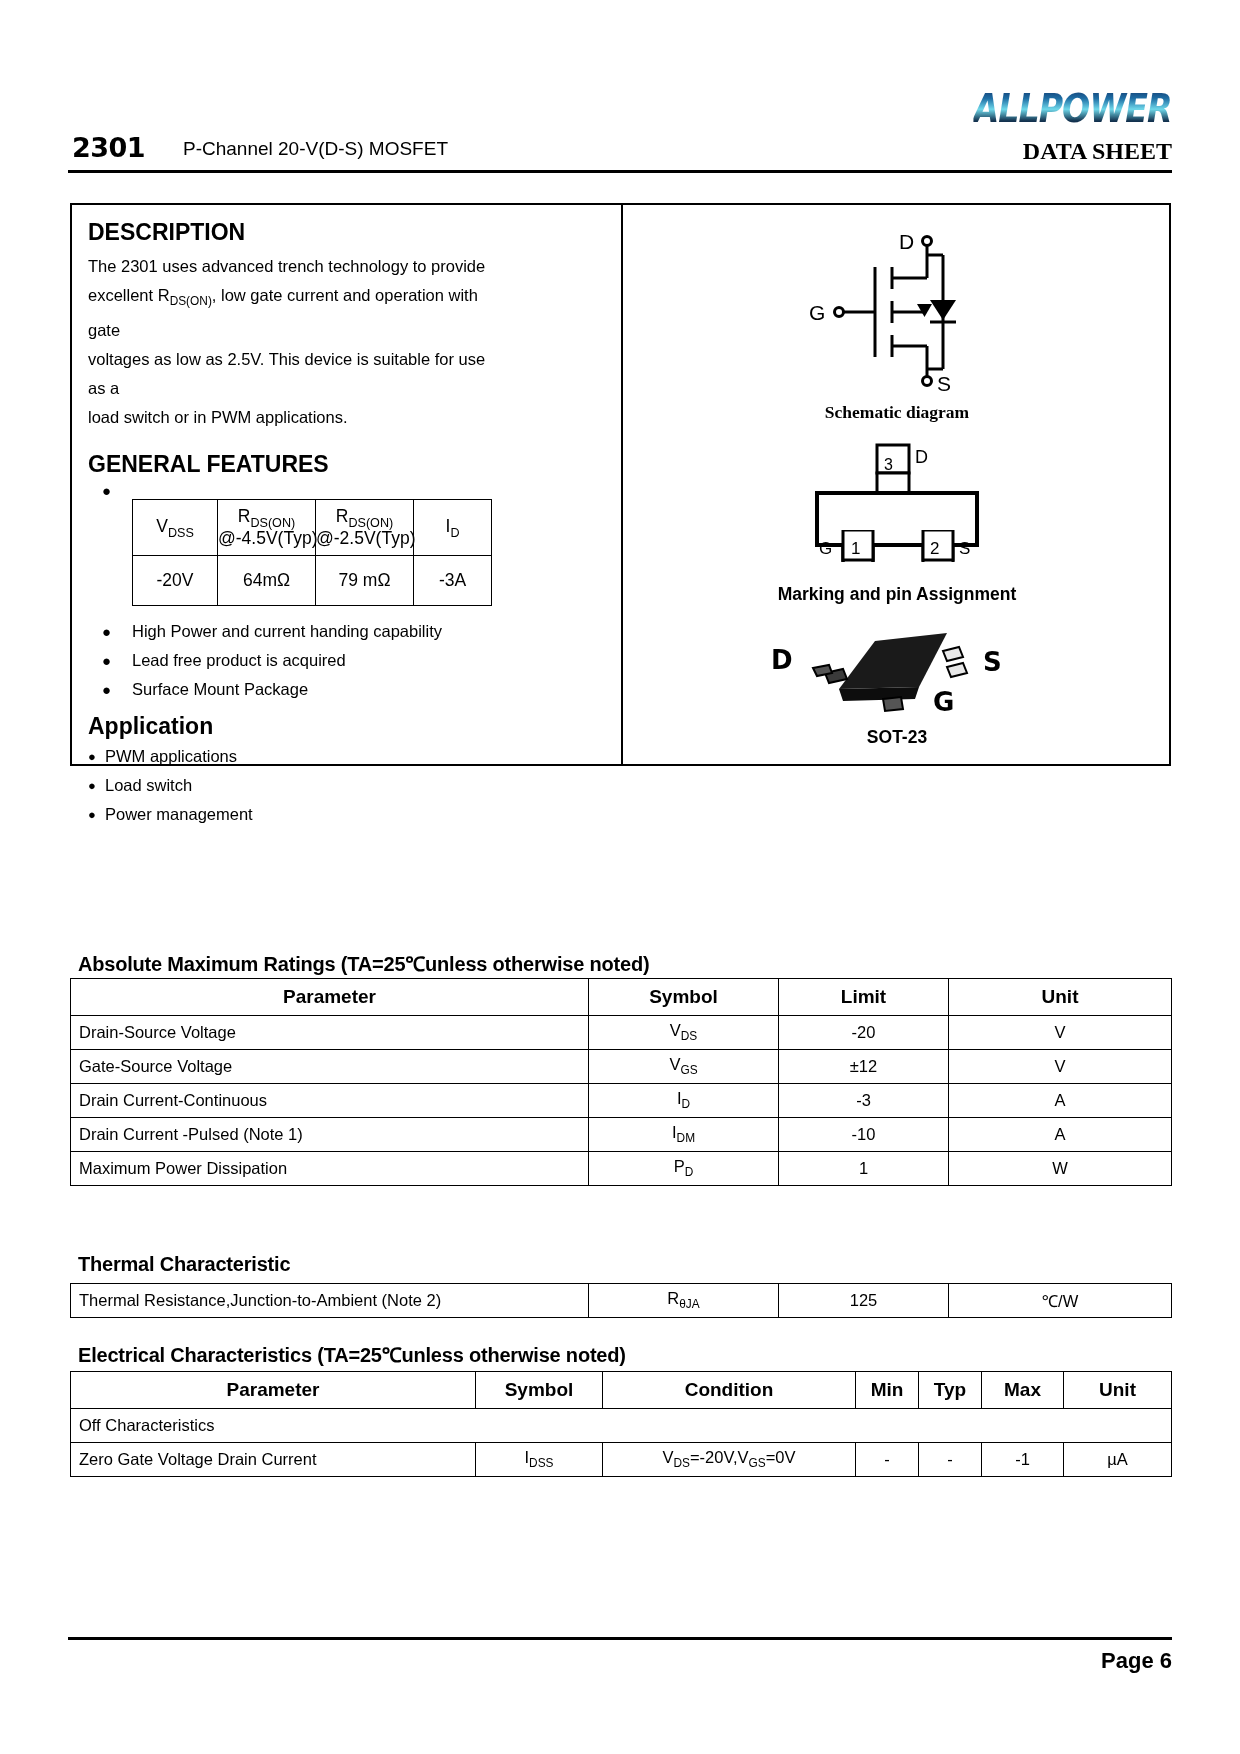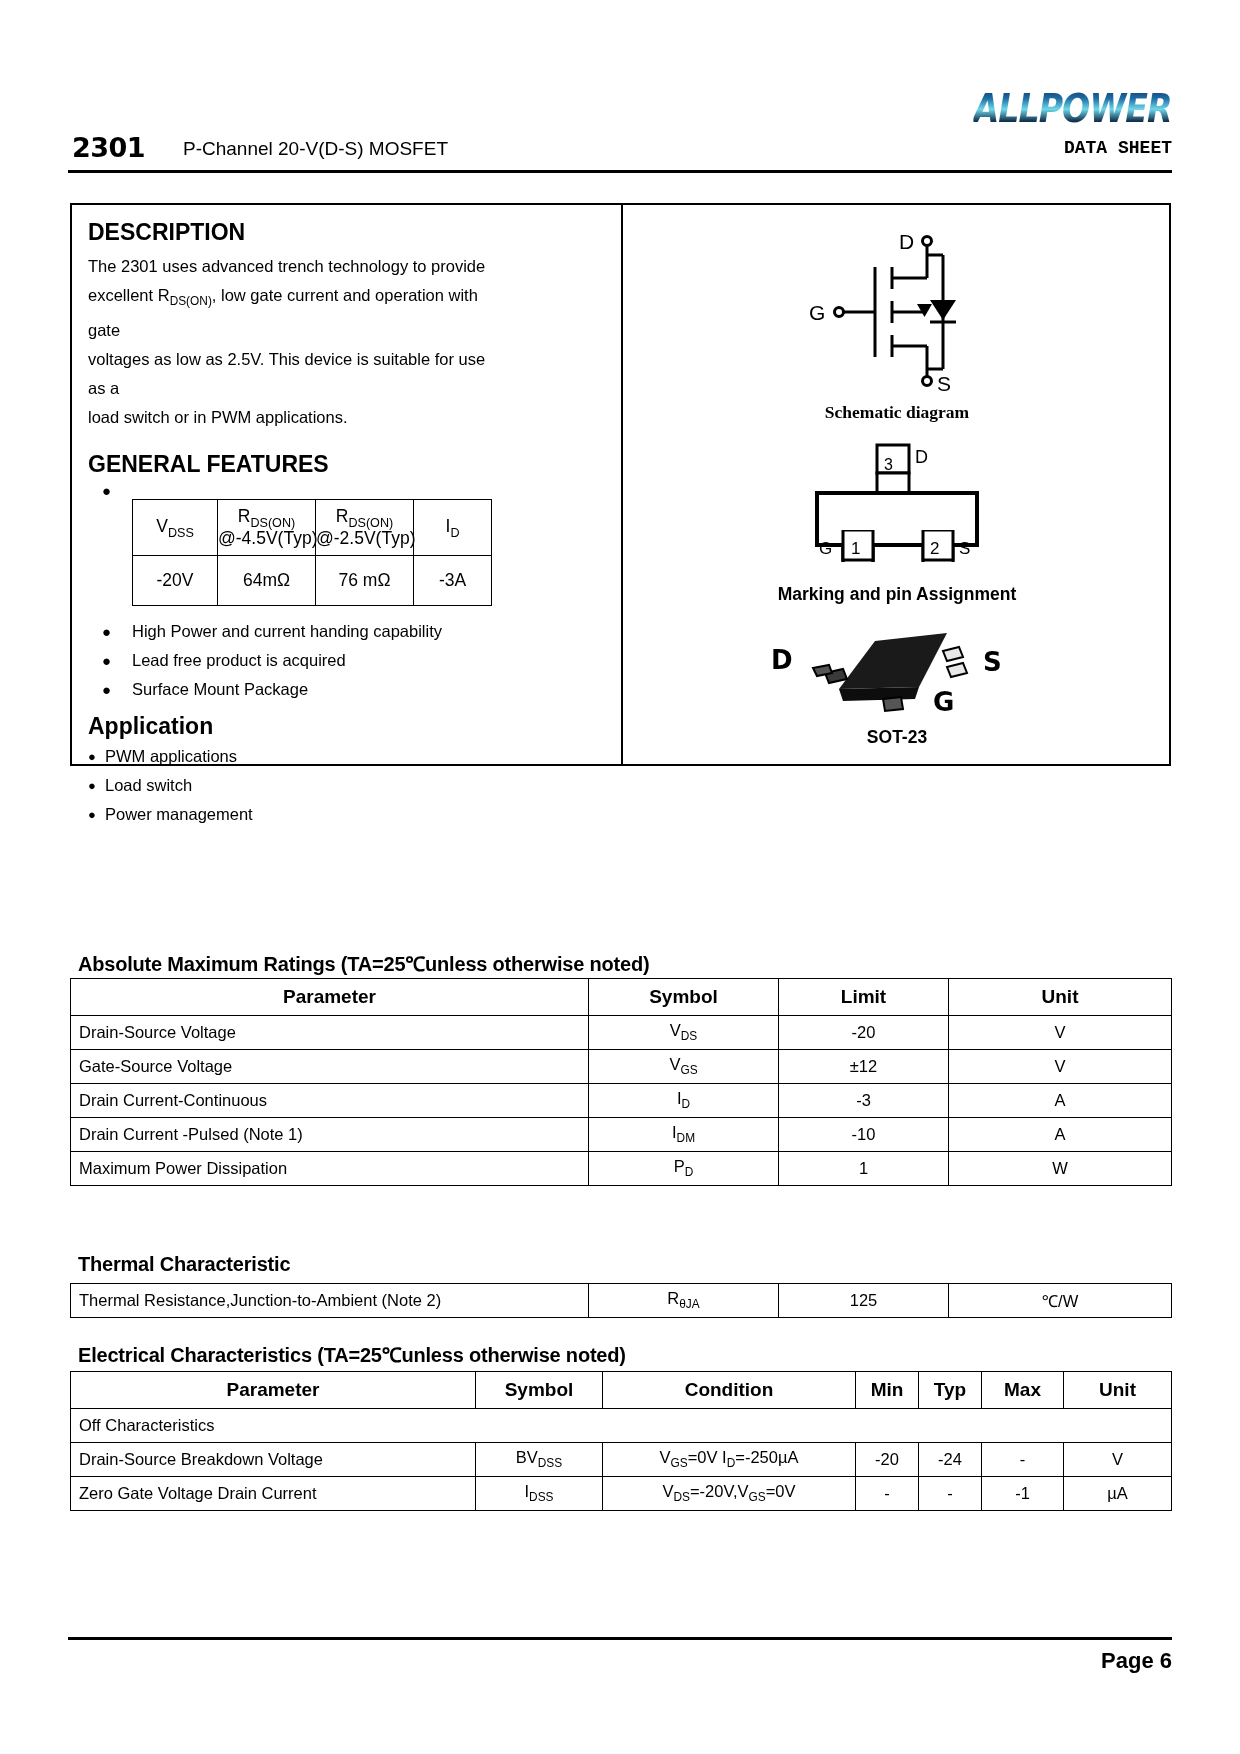--- a/index.html
+++ b/index.html
@@ -68,23 +68,23 @@
     position: absolute;
     left: 115px;
     top: 6px;
     font-size: 19px;
     font-family: "Liberation Sans", sans-serif;
   }
   .data-sheet {
     position: absolute;
     right: 0px;
     top: 6px;
-    font-size: 18px;
-    font-weight: bold;
-    font-family: Liberation Mono, monospace;
+    font-size: 24px;
+    font-weight: bold;
+    font-family: Liberation Serif, serif;
   }
   .hdr-rule {
     position: absolute;
     left: 0px;
     top: 84px;
     width: 1104px;
     height: 3px;
     background: #000;
   }
 
@@ -331,21 +331,21 @@
           <td class="hd c3">
             <span>R</span><sub>DS(ON)</sub><br><span>@-2.5V(Typ)</span>
           </td>
           <td class="hd c4">
             <span>I</span><sub>D</sub>
           </td>
         </tr>
         <tr>
           <td class="val">-20V</td>
           <td class="val">64mΩ</td>
-          <td class="val">76 mΩ</td>
+          <td class="val">79 mΩ</td>
           <td class="val">-3A</td>
         </tr>
       </tbody>
         </table>
 
       <ul class="feat-list">
         <li><span class="bul">●</span><span>High Power and current handing capability</span></li>
         <li><span class="bul">●</span><span>Lead free product is acquired</span></li>
         <li><span class="bul">●</span><span>Surface Mount Package</span></li>
       </ul>
@@ -533,29 +533,20 @@
       <th>Condition</th>
       <th>Min</th>
       <th>Typ</th>
       <th>Max</th>
       <th>Unit</th>
     </tr>
     <tr>
       <td class="sub-hd" colspan="7">Off Characteristics</td>
     </tr>
     <tr>
-      <td class="pname">Drain-Source Breakdown Voltage</td>
-      <td class="ctr"><span>BV</span><sub>DSS</sub></td>
-      <td class="ctr"><span>V</span><sub>GS</sub><span>=0V I</span><sub>D</sub><span>=-250µA</span></td>
-      <td class="ctr">-20</td>
-      <td class="ctr">-24</td>
-      <td class="ctr">-</td>
-      <td class="ctr">V</td>
-    </tr>
-    <tr>
       <td class="pname">Zero Gate Voltage Drain Current</td>
       <td class="ctr"><span>I</span><sub>DSS</sub></td>
       <td class="ctr"><span>V</span><sub>DS</sub><span>=-20V,V</span><sub>GS</sub><span>=0V</span></td>
       <td class="ctr">-</td>
       <td class="ctr">-</td>
       <td class="ctr">-1</td>
       <td class="ctr">µA</td>
     </tr>
   </tbody>
     </table>

